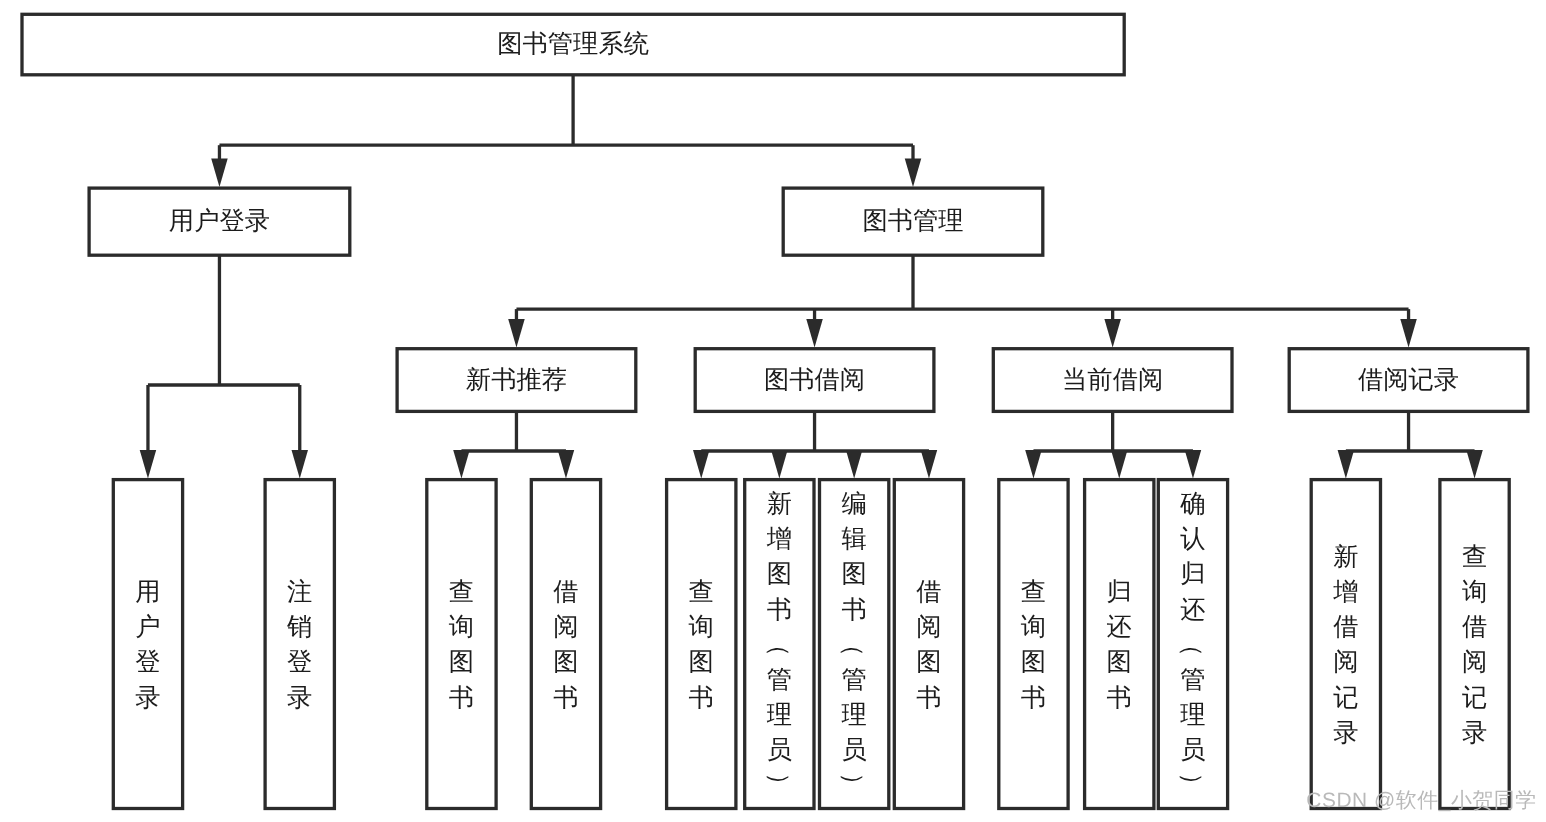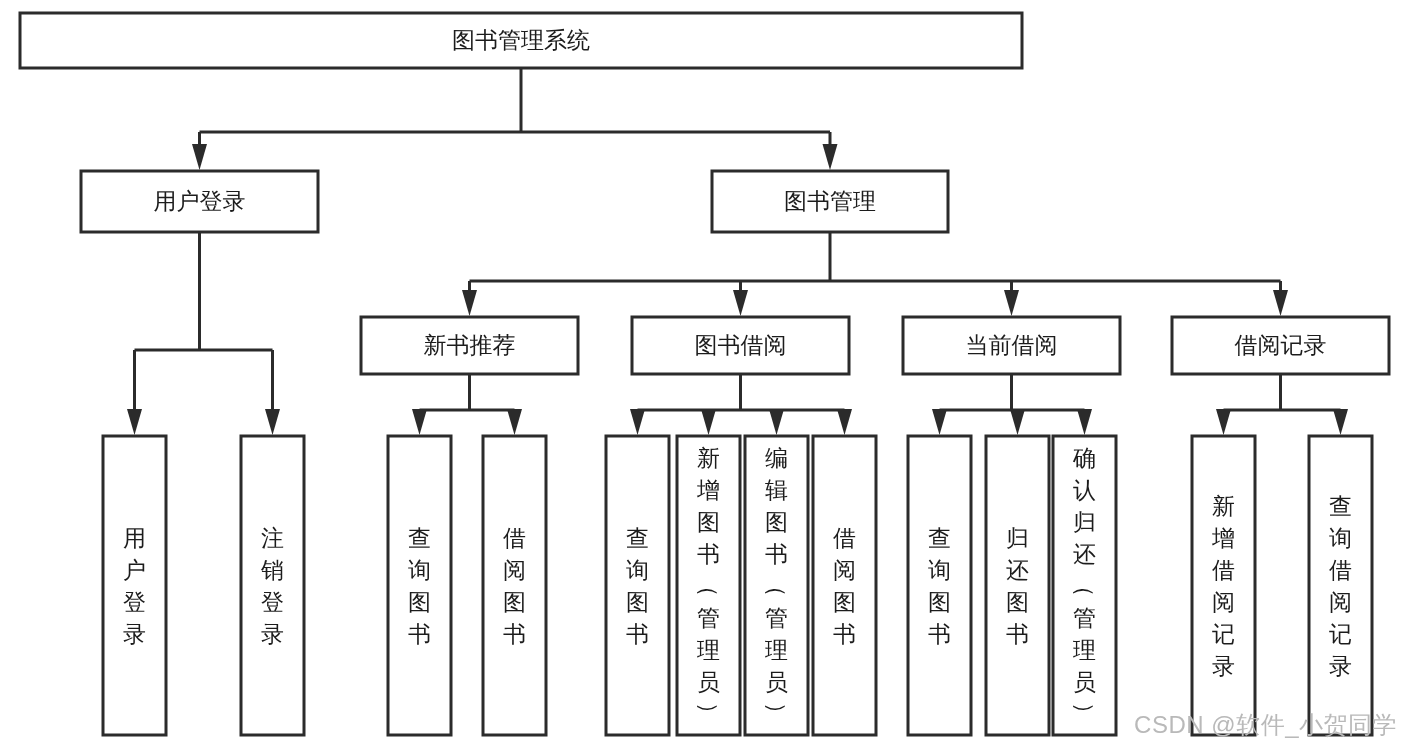--- a/index.html
+++ b/index.html
@@ -51,21 +51,21 @@
   }
   .arrow-head {
     fill: #2b2b2b;
     stroke: none;
   }
   .watermark-text {
     position: absolute;
     right: 8px;
     bottom: 6px;
     font-family: "Liberation Sans", "DejaVu Sans", sans-serif;
-    font-size: 24px;
+    font-size: 19px;
     color: #b9b9b9;
     letter-spacing: 0.5px;
     white-space: nowrap;
     user-select: none;
     margin-left: 48px;
   }
 </style>
 </head>
 <body>
 

